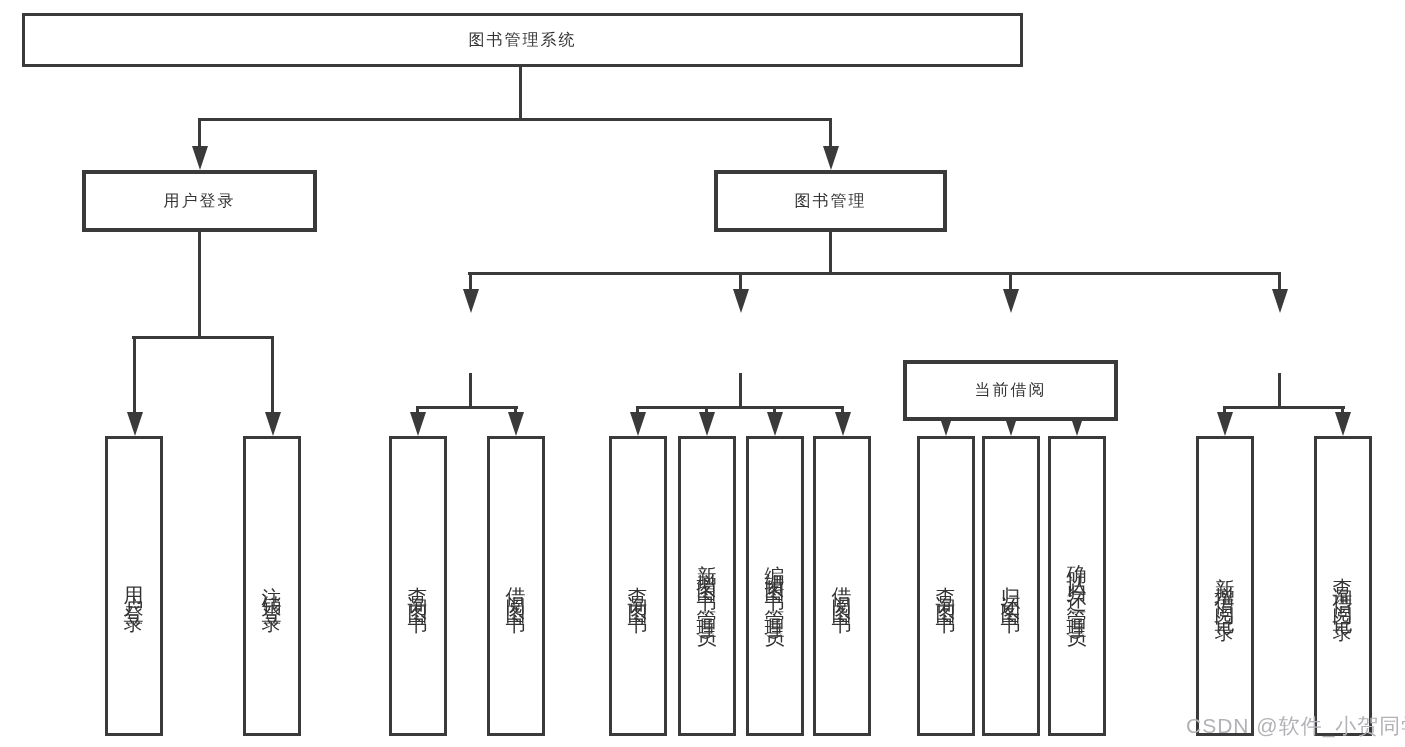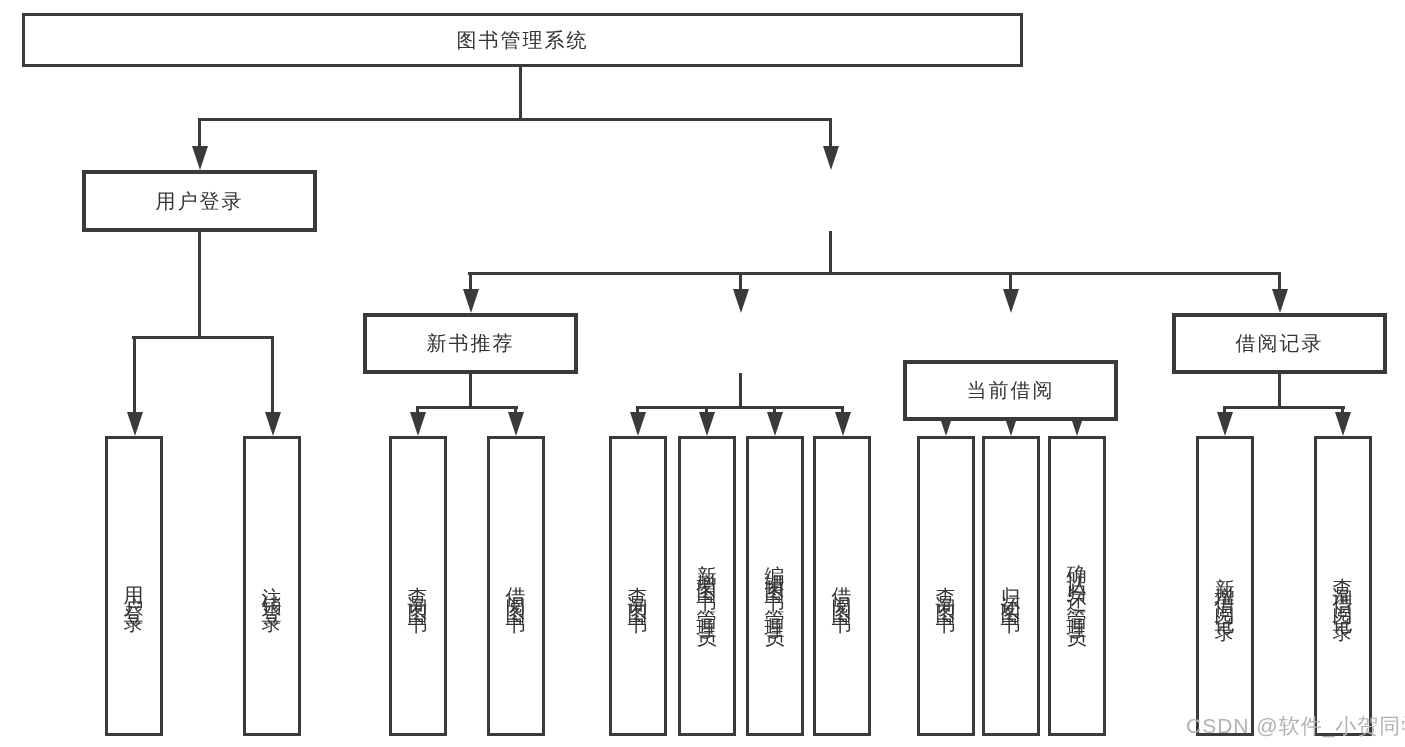--- a/index.html
+++ b/index.html
@@ -16,21 +16,21 @@
     overflow:hidden;
   }
   .box{
     position:absolute;
     box-sizing:border-box;
     border:3px solid var(--line);
     background:#ffffff;
     display:flex;
     align-items:center;
     justify-content:center;
-    font-size:20px;
+    font-size:16px;
     letter-spacing:2px;
     color:var(--text);
     z-index:2;
   }
   .lvl2,.lvl3{border-width:4px;}
   .leaf{
     writing-mode:vertical-lr;
     text-orientation:mixed;
     letter-spacing:9px;
     font-size:20px;
@@ -66,36 +66,35 @@
 <div class="stage">
 
   <div class="box" style="left:22px;top:13px;width:1001px;height:54px;">图书管理系统</div>
 
   <div class="vline" style="left:519px;top:66px;height:54px;"></div>
   <div class="hline" style="left:198px;top:118px;width:634px;"></div>
   <div class="arrow" style="left:198px;top:118px;height:28px;"></div>
   <div class="arrow" style="left:829px;top:118px;height:28px;"></div>
 
   <div class="box lvl2" style="left:82px;top:170px;width:235px;height:62px;">用户登录</div>
+  <div class="box lvl2" style="left:714px;top:170px;width:233px;height:62px;">图书管理</div>
 
   <div class="vline" style="left:198px;top:231px;height:106px;"></div>
   <div class="hline" style="left:132px;top:336px;width:142px;"></div>
   <div class="arrow" style="left:133px;top:336px;height:76px;"></div>
   <div class="arrow" style="left:271px;top:336px;height:76px;"></div>
 
   <div class="vline" style="left:829px;top:231px;height:44px;"></div>
   <div class="hline" style="left:468px;top:272px;width:813px;"></div>
   <div class="arrow" style="left:469px;top:272px;height:17px;"></div>
   <div class="arrow" style="left:739px;top:272px;height:17px;"></div>
   <div class="arrow" style="left:1009px;top:272px;height:17px;"></div>
   <div class="arrow" style="left:1278px;top:272px;height:17px;"></div>
 
-  <div class="box lvl3" style="left:363px;top:313px;width:215px;height:61px;">新书推荐</div>
   <div class="box lvl3" style="left:903px;top:313px;width:215px;height:61px;margin-top:47px;">当前借阅</div>
-  <div class="box lvl3" style="left:1172px;top:313px;width:215px;height:61px;">借阅记录</div>
 
   <div class="vline" style="left:469px;top:373px;height:35px;"></div>
   <div class="hline" style="left:416px;top:406px;width:102px;"></div>
   <div class="arrow" style="left:416px;top:406px;height:6px;"></div>
   <div class="arrow" style="left:514px;top:406px;height:6px;"></div>
 
   <div class="vline" style="left:739px;top:373px;height:35px;"></div>
   <div class="hline" style="left:636px;top:406px;width:208px;"></div>
   <div class="arrow" style="left:636px;top:406px;height:6px;"></div>
   <div class="arrow" style="left:705px;top:406px;height:6px;"></div>

